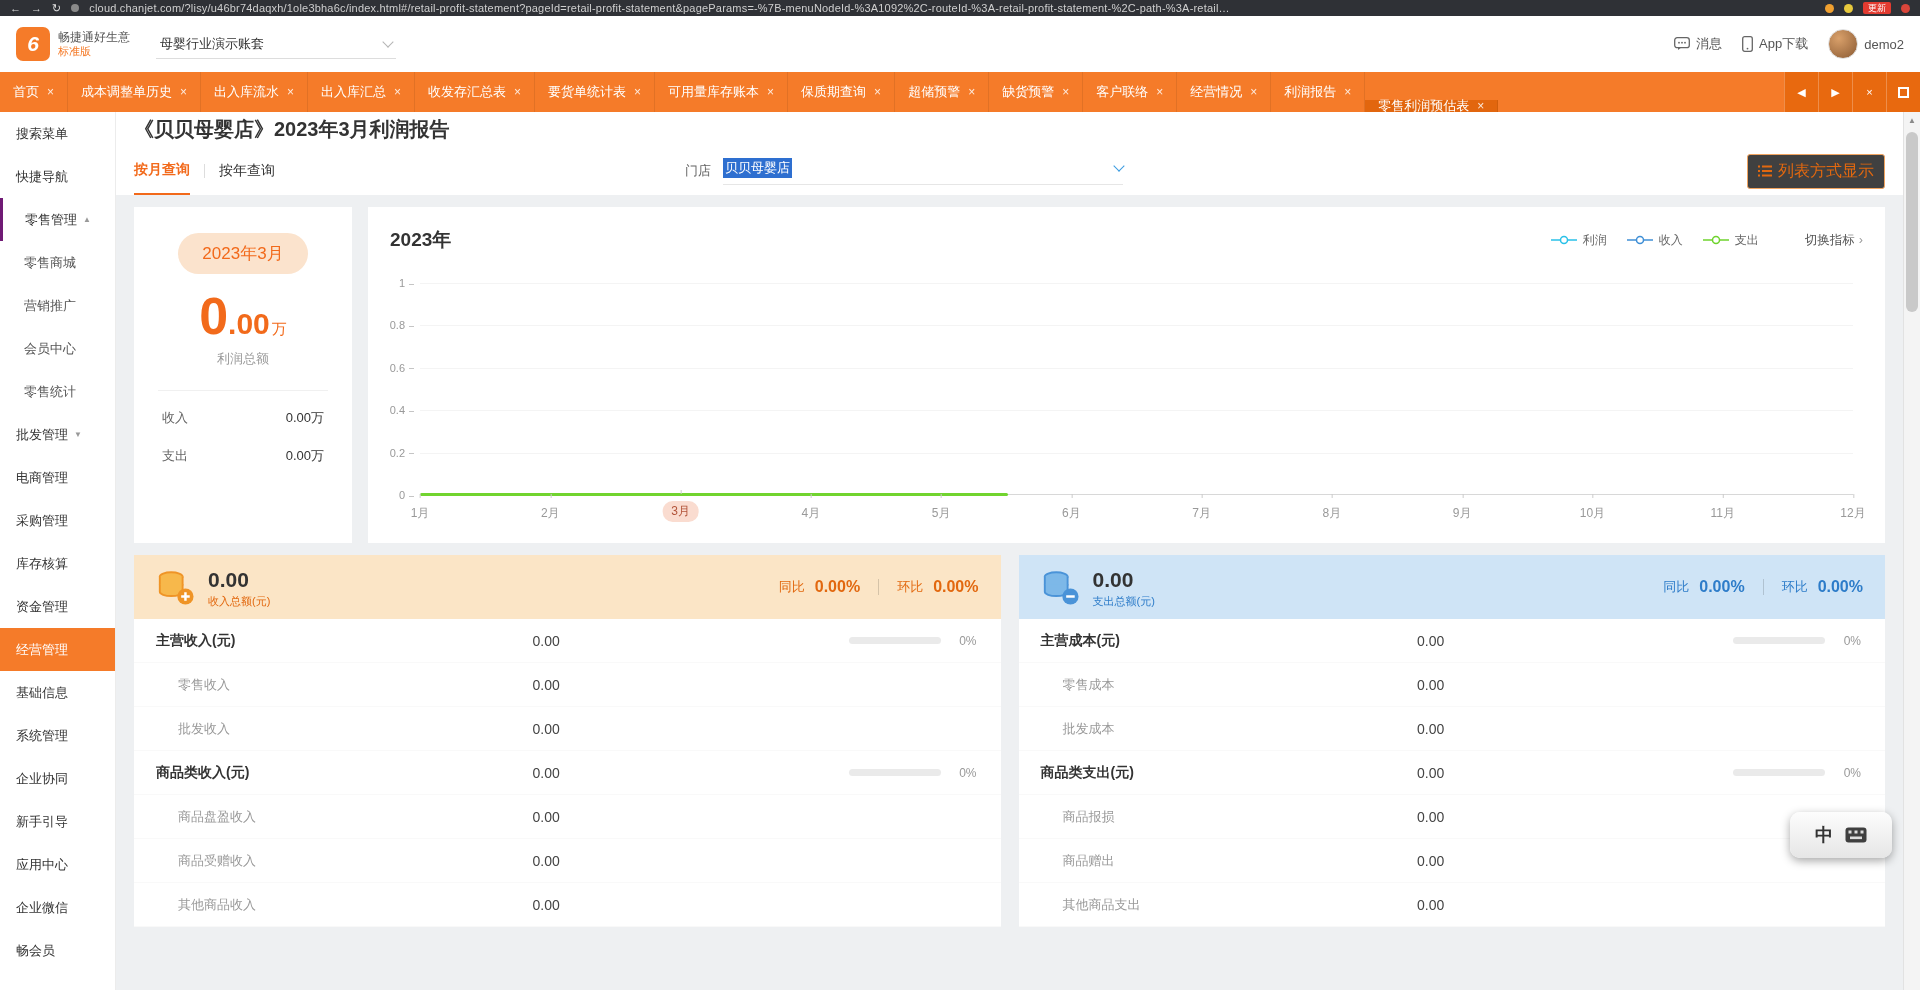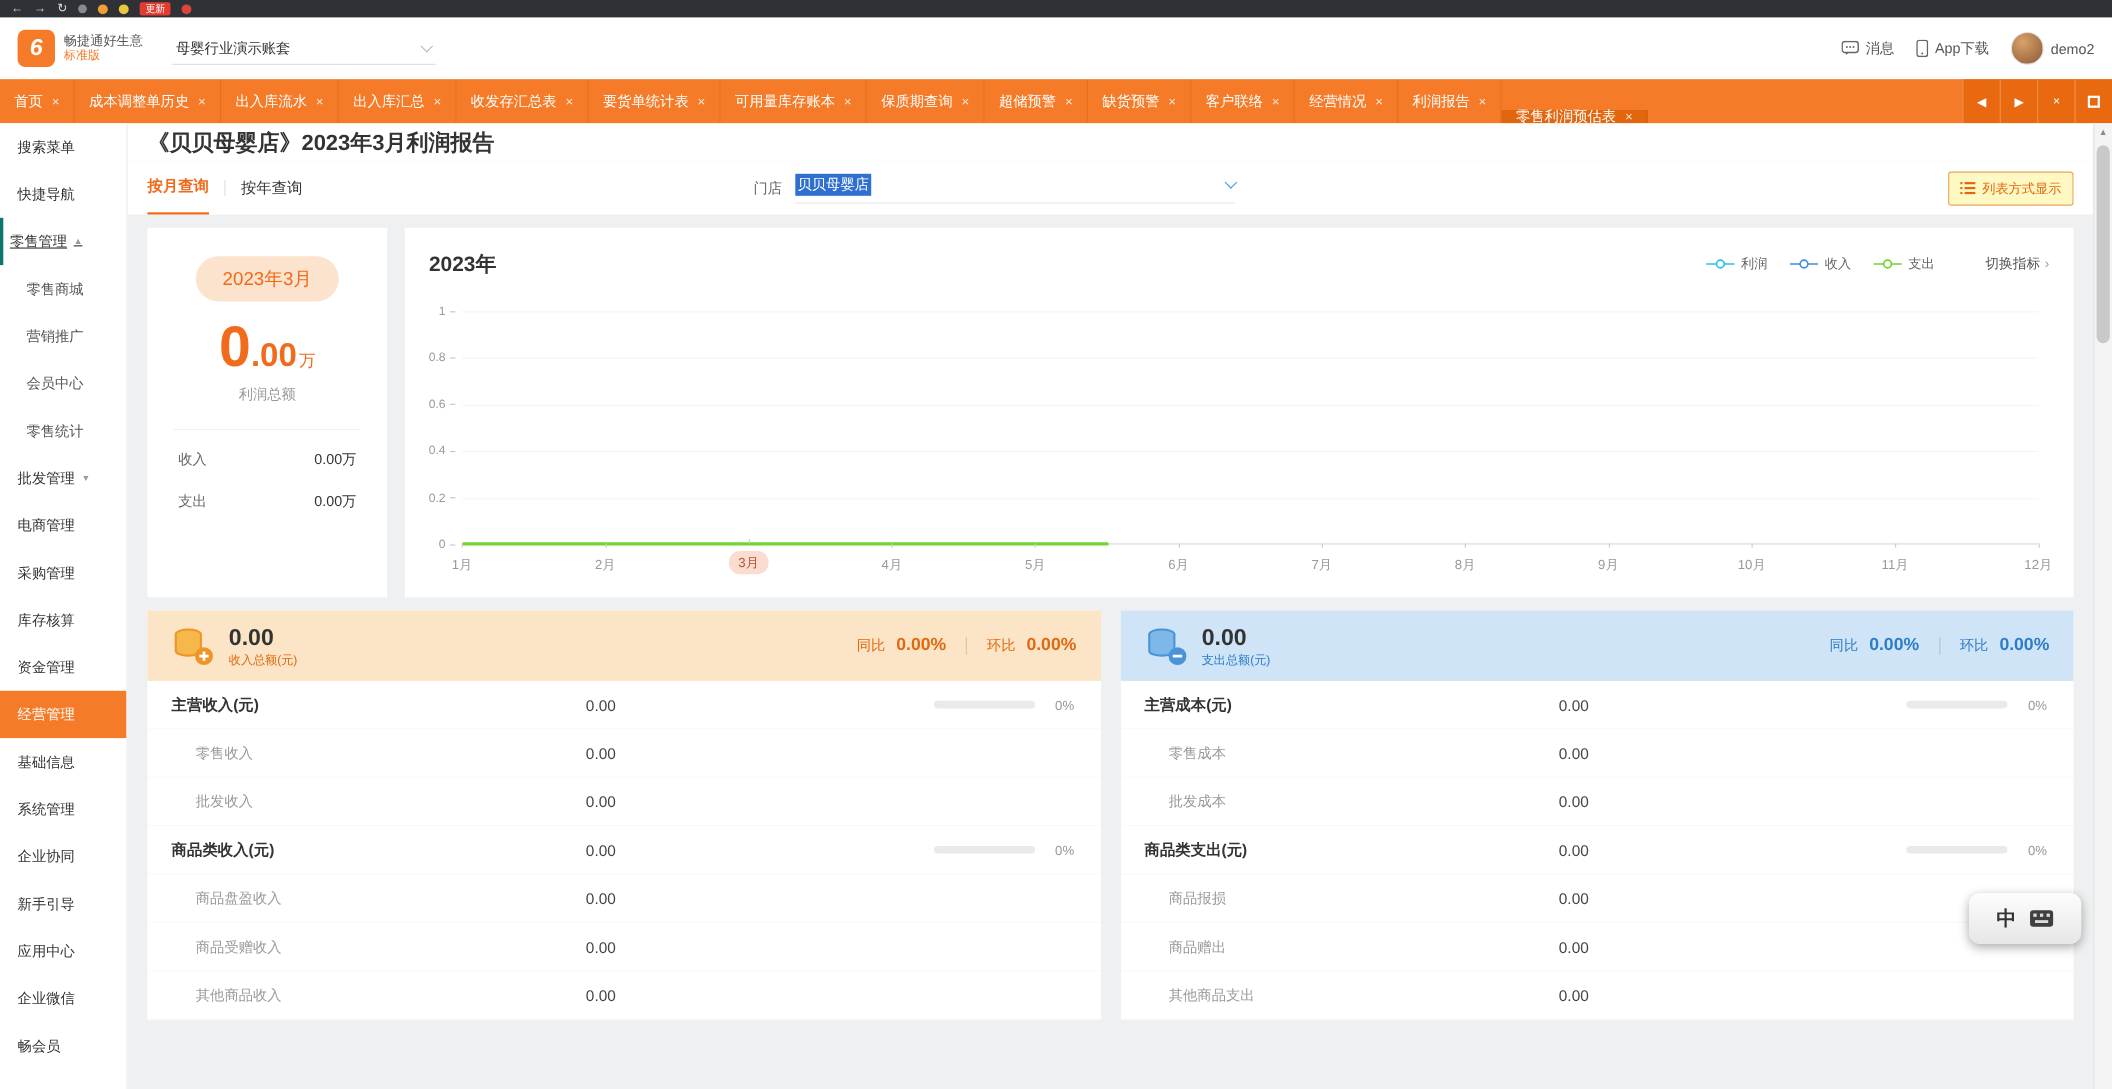--- a/index.html
+++ b/index.html
@@ -46,40 +46,40 @@
   .tab-ctrl { width:34px; display:flex; align-items:center; justify-content:center; background:#e8690f;
     border-left:1px solid rgba(255,255,255,.25); font-size:11px; cursor:pointer; }
   .fs-box { width:11px; height:11px; border:2px solid #fff; }
 
   
   .workspace { display:flex; height:878px; }
   .sidebar { width:116px; background:#fff; border-right:1px solid #ececec; overflow:hidden; }
   .side-item { height:43px; display:flex; align-items:center; padding-left:16px; font-size:13px;
     color:#333; cursor:pointer; position:relative; }
   .side-item.child { padding-left:24px; color:#555;text-align:right; }
-  .side-item.expanded { border-left:3px solid #0f766e; padding-left:6px;text-decoration:underline; }
+  .side-item.expanded { border-left:3px solid #701a75; padding-left:22px; }
   .side-item.active { background:#f57b29; color:#fff; }
   .side-arrow { font-size:8px; color:#999; margin-left:6px; }
 
   .main { flex:1; display:flex; flex-direction:column; overflow:hidden; position:relative; }
 
   .title-bar { background:#fff; padding:4px 18px 4px; }
   .page-title { font-size:20px; font-weight:bold; color:#333; }
 
   .filter-bar { background:#fff; height:48px; display:flex; align-items:center; padding:0 18px; }
   .qtab { height:48px; display:flex; align-items:center; font-size:14px; color:#333; cursor:pointer; }
   .qtab.active { color:#f2691a; border-bottom:2px solid #f2691a; font-weight:bold; }
   .qdiv { width:1px; height:14px; background:#ddd; margin:0 14px; }
   .store-group { margin-left:410px; display:flex; align-items:center; }
   .store-label { font-size:13px; color:#666; margin-right:12px; }
   .store-select { width:400px; border-bottom:1px solid #e6e6e6; display:flex; align-items:center;
     justify-content:space-between; padding-bottom:6px; cursor:pointer; }
   .store-value { font-size:13px; background:#2e6fd0; color:#fff; padding:1px 2px; }
   .list-btn { margin-left:auto; display:flex; align-items:center; gap:6px; border:1px solid #f0a35f;
-    color:#e2680f; background:#fef9c3; border-radius:3px; font-size:12px; padding:6px 10px; cursor:pointer; }
+    color:#e2680f; background:#404040; border-radius:3px; font-size:16px; padding:6px 10px; cursor:pointer; }
 
   .date-row { background:#fff; height:50px; border-top:1px solid #f0f0f0; display:flex;
     align-items:center; gap:8px; padding:0 18px; font-size:13px; }
   .date-label { color:#666; } .date-value { color:#333; }
 
   .gap12 { height:12px; }
 
   
   .summary-row { display:flex; gap:16px; padding:0 18px; height:336px; }
   .month-card { width:218px; background:#fff; display:flex; flex-direction:column; align-items:center; padding-top:26px; }
@@ -154,20 +154,21 @@
   svg { display:block; }
 </style>
 </head>
 <body>
 
 <div class="browser-bar">
   <span class="nav-ico">←</span>
   <span class="nav-ico">→</span>
   <span class="nav-ico">↻</span>
   <span class="site-dot"></span>
+  <span class="url">cloud.chanjet.com/?lisy/u46br74daqxh/1ole3bha6c/index.html#/retail-profit-statement?pageId=retail-profit-statement&amp;pageParams=-%7B-menuNodeId-%3A1092%2C-routeId-%3A-retail-profit-statement-%2C-path-%3A-retail…</span>
   <span class="bext dot-orange"></span>
   <span class="bext dot-yellow"></span>
   <span class="update-badge">更新</span>
   <span class="bext dot-red"></span>
 </div>
 
 <div class="app-header">
   <div class="logo-box">6</div>
   <div class="brand-col">
     <span class="brand-name">畅捷通好生意</span>

